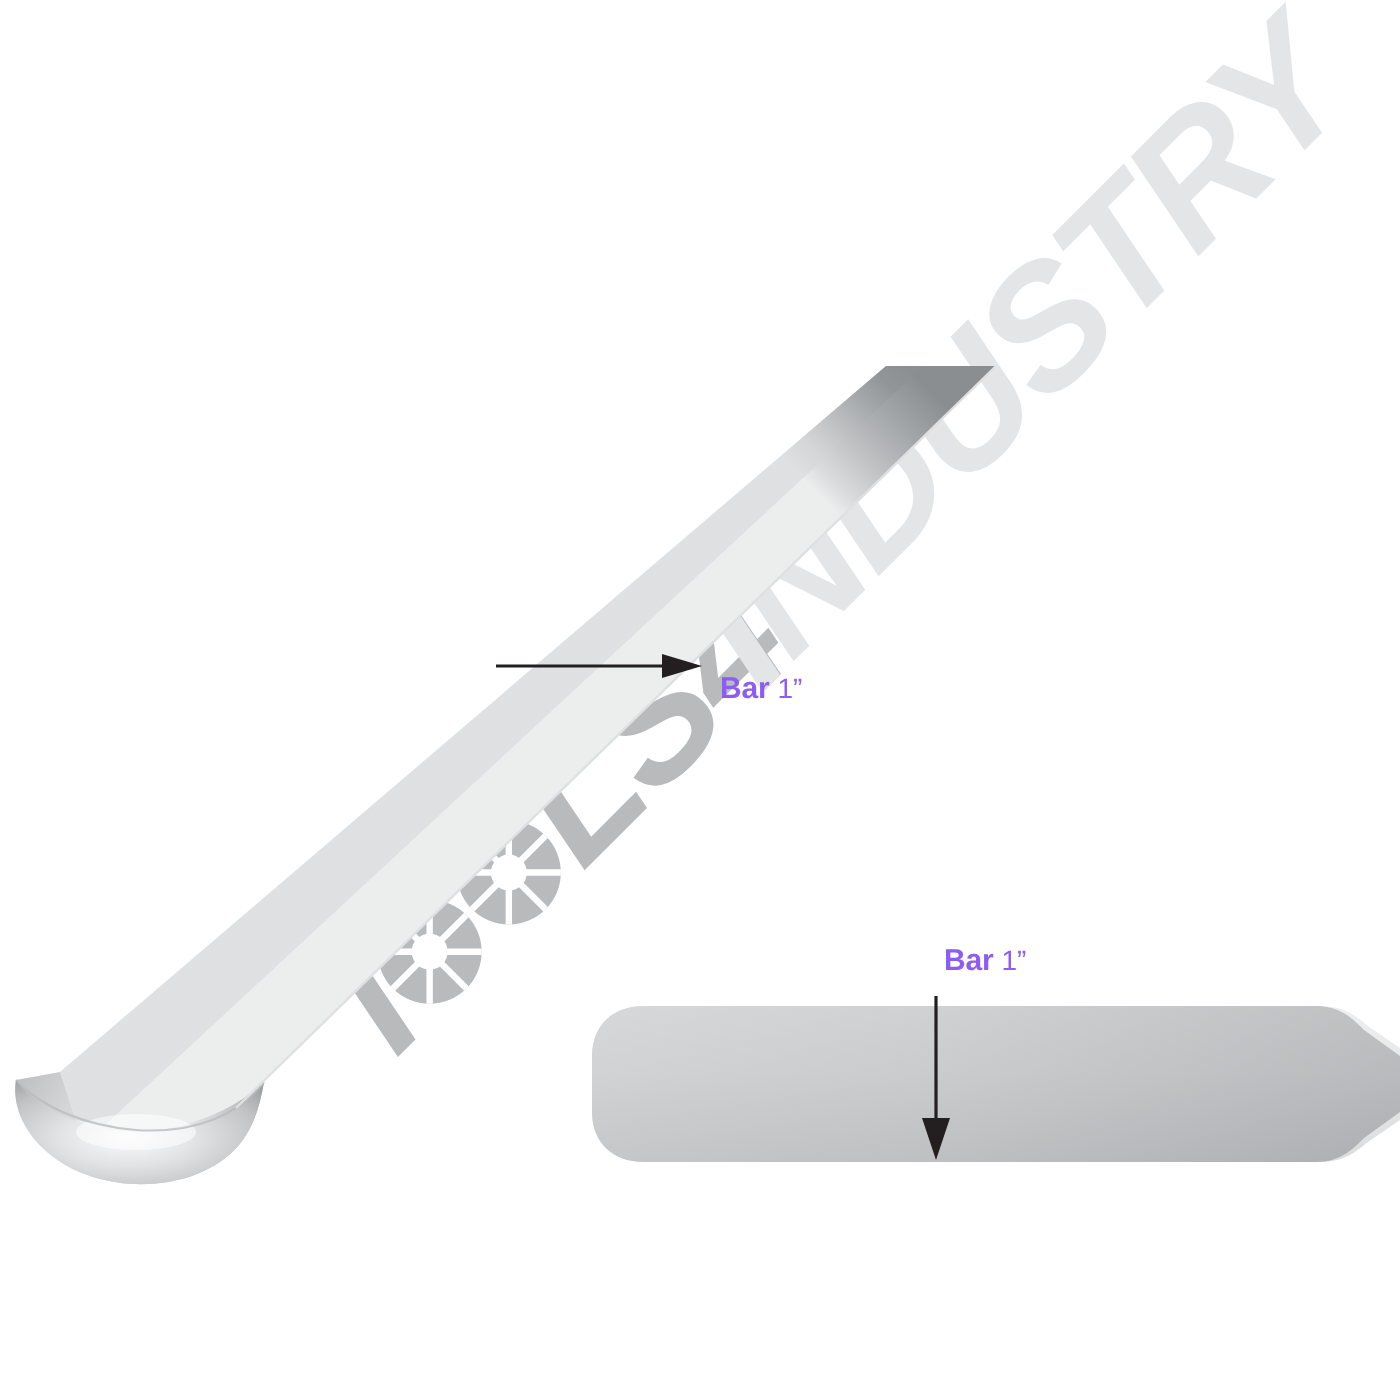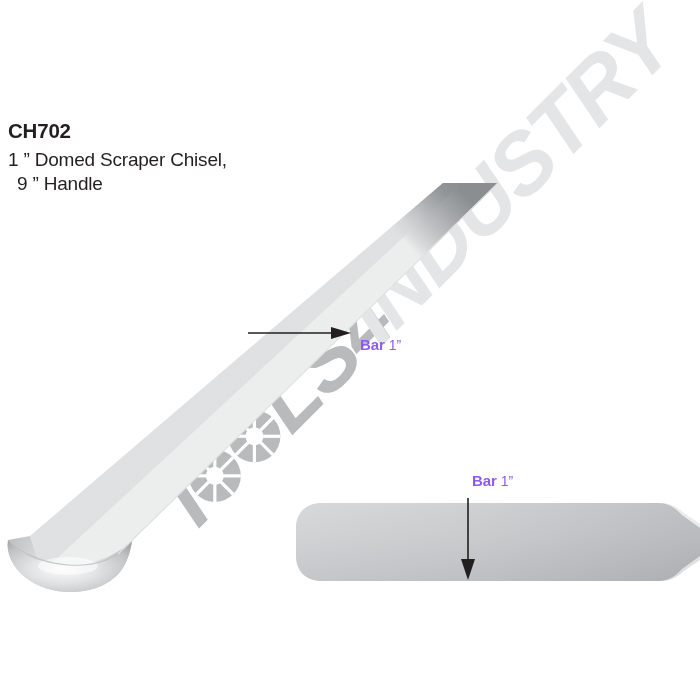--- a/index.html
+++ b/index.html
@@ -260,25 +260,20 @@
       <line x1="248" y1="333" x2="337" y2="333" stroke="#231f20" stroke-width="1.6"></line>
       <polygon points="351,333 331,327 331,339" fill="#231f20"></polygon>
     </g>
 
     <g>
       <line x1="468" y1="498" x2="468" y2="566" stroke="#231f20" stroke-width="1.6"></line>
       <polygon points="468,580 461,559 475,559" fill="#231f20"></polygon>
     </g>
   </svg>
 
-  <div class="caption-block">
-    <div class="caption-sku">CH702</div>
-    <div class="caption-line">1 ” Domed Scraper Chisel,</div>
-    <div class="caption-line indent">9 ” Handle</div>
-  </div>
 
   <div class="dim-label" id="dim-label-diagonal">
     <span class="bar-word">Bar</span><span>&nbsp;</span><span class="bar-num">1</span><span class="bar-inch">”</span>
   </div>
 
   <div class="dim-label" id="dim-label-profile">
     <span class="bar-word">Bar</span><span>&nbsp;</span><span class="bar-num">1</span><span class="bar-inch">”</span>
   </div>
 
 </div>

